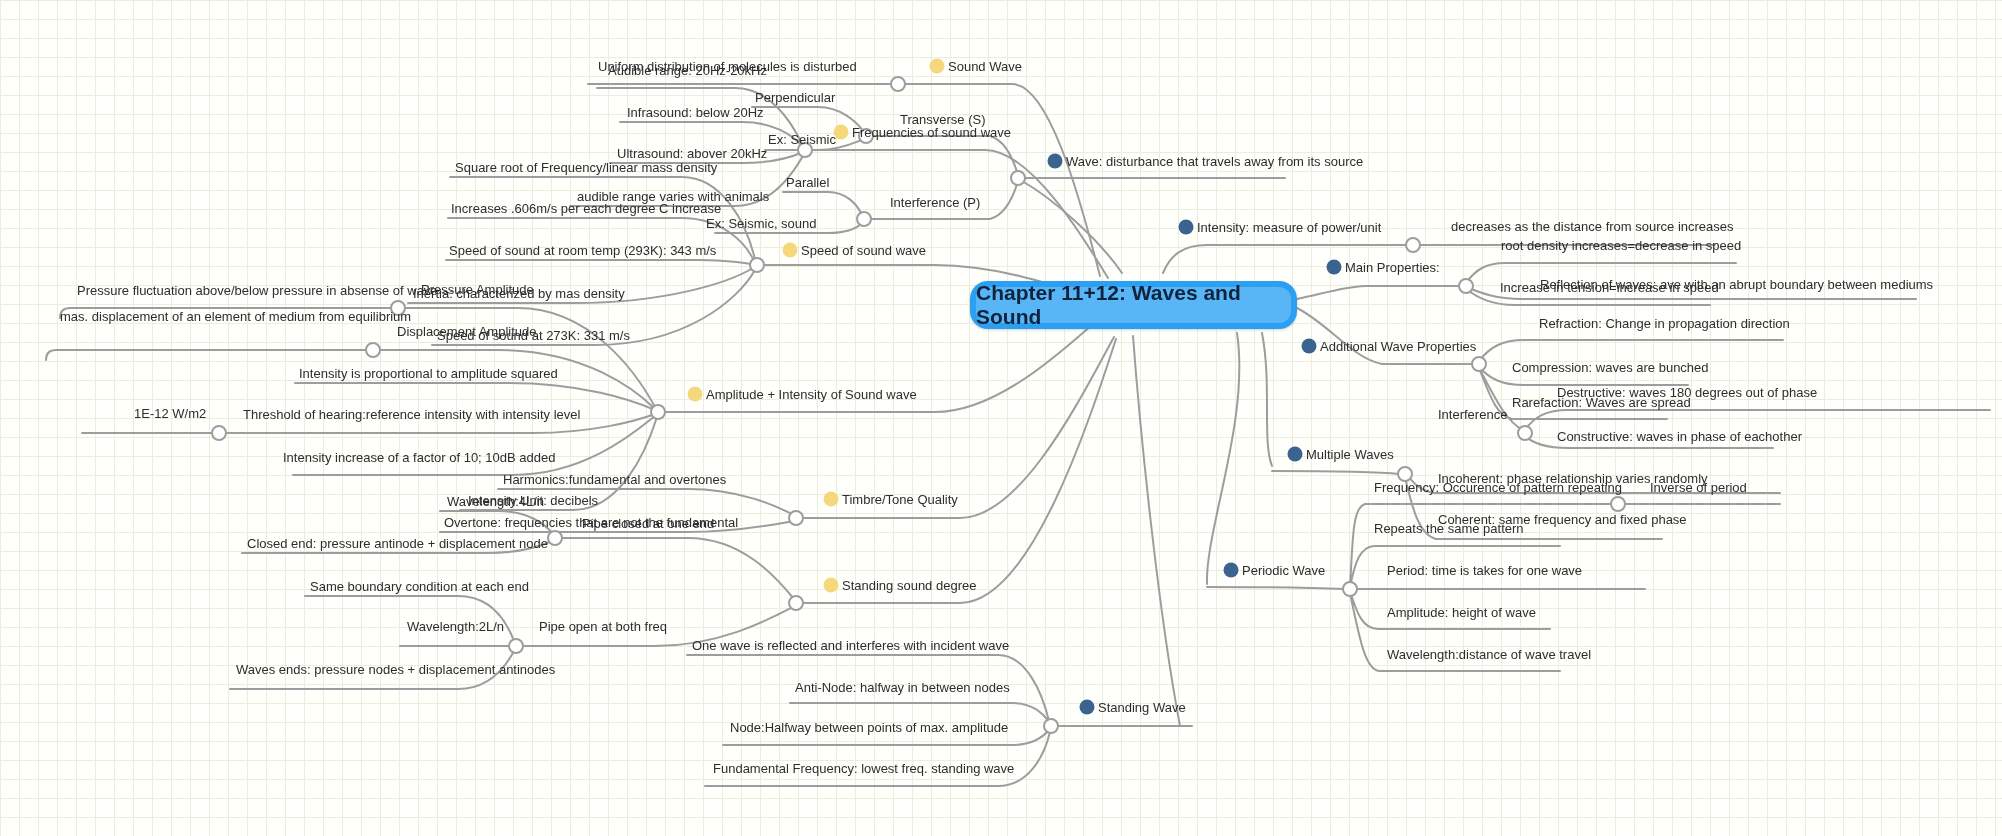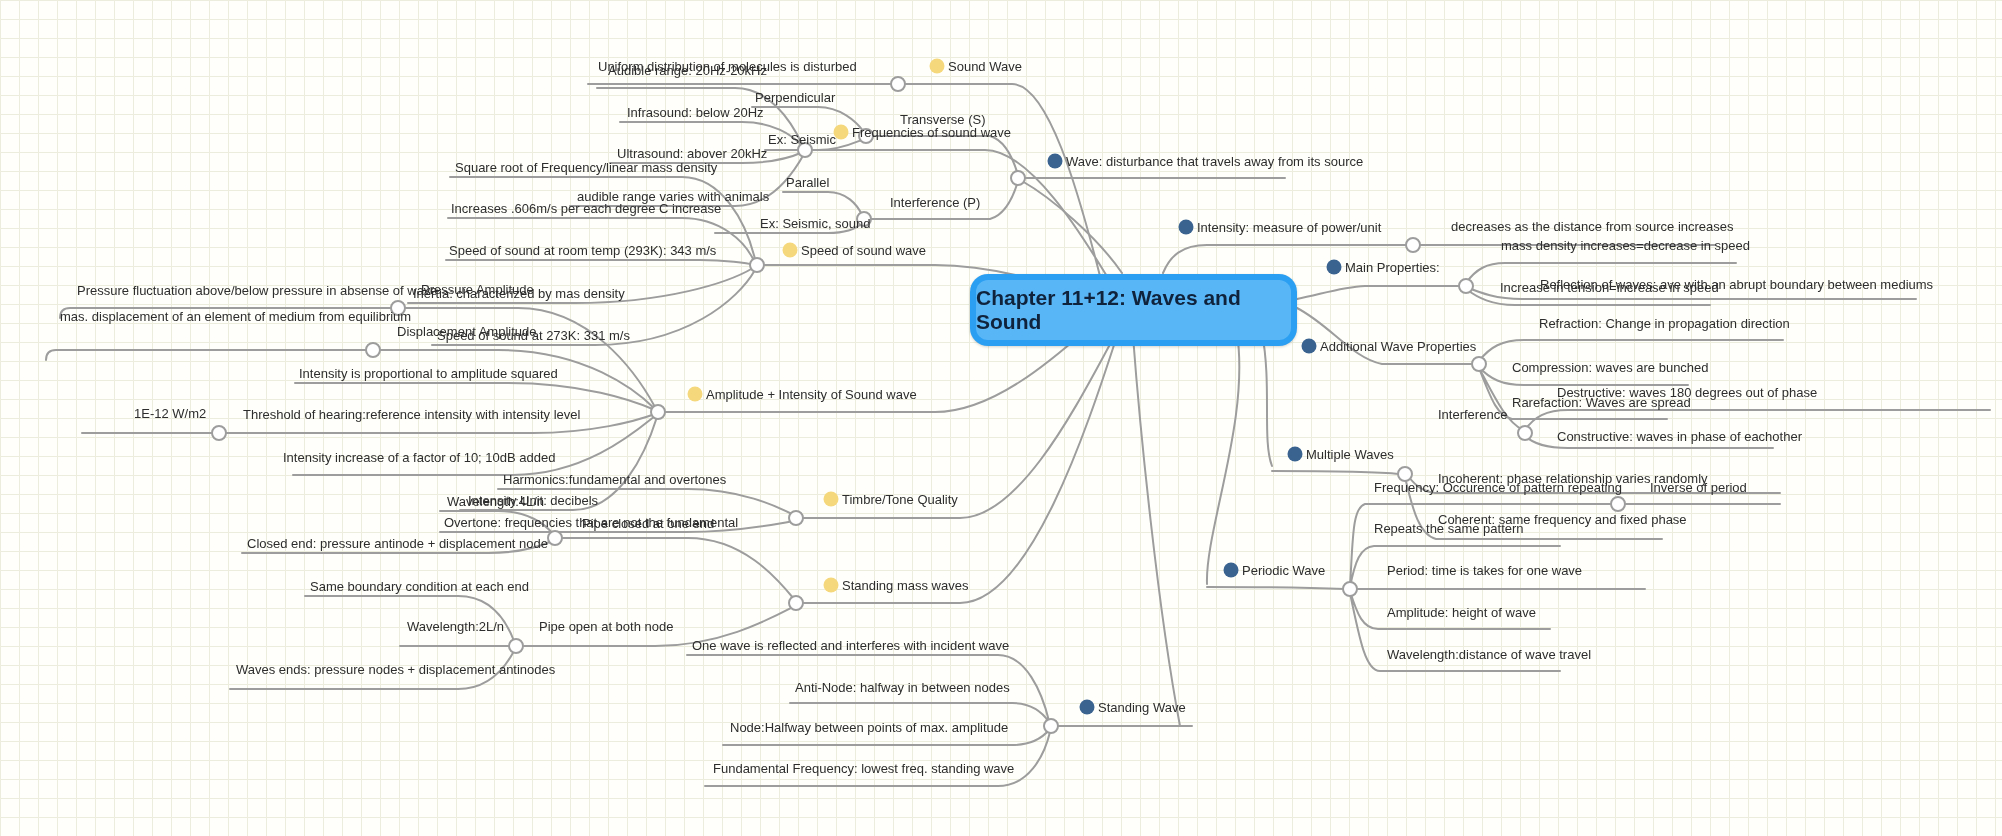--- a/index.html
+++ b/index.html
@@ -190,21 +190,21 @@
   <div class="lbl" style="left:627px;top:112px">Infrasound: below 20Hz</div>
   <div class="lbl" style="left:617px;top:153px">Ultrasound: abover 20kHz</div>
   <div class="lbl" style="left:577px;top:196px">audible range varies with animals</div>
 
   <div class="lbl" style="left:1066px;top:161px">Wave: disturbance that travels away from its source</div>
   <div class="lbl" style="left:900px;top:119px">Transverse (S)</div>
   <div class="lbl" style="left:755px;top:97px">Perpendicular</div>
   <div class="lbl" style="left:768px;top:139px">Ex: Seismic</div>
   <div class="lbl" style="left:890px;top:202px">Interference (P)</div>
   <div class="lbl" style="left:786px;top:182px">Parallel</div>
-  <div class="lbl" style="left:760px;top:223px">Ex: Seismic, sound</div>
+  <div class="lbl" style="left:706px;top:223px">Ex: Seismic, sound</div>
 
   <div class="lbl" style="left:801px;top:250px">Speed of sound wave</div>
   <div class="lbl" style="left:455px;top:167px">Square root of Frequency/linear mass density</div>
   <div class="lbl" style="left:451px;top:208px">Increases .606m/s per each degree C increase</div>
   <div class="lbl" style="left:449px;top:250px">Speed of sound at room temp (293K): 343 m/s</div>
   <div class="lbl" style="left:413px;top:293px">Inertia: characterized by mas density</div>
   <div class="lbl" style="left:437px;top:335px">Speed of sound at 273K: 331 m/s</div>
 
   <div class="lbl" style="left:706px;top:394px">Amplitude + Intensity of Sound wave</div>
   <div class="lbl" style="left:421px;top:289px">Pressure Amplitude</div>
@@ -214,58 +214,58 @@
   <div class="lbl" style="left:299px;top:373px">Intensity is proportional to amplitude squared</div>
   <div class="lbl" style="left:243px;top:414px">Threshold of hearing:reference intensity with intensity level</div>
   <div class="lbl" style="left:134px;top:413px">1E-12 W/m2</div>
   <div class="lbl" style="left:283px;top:457px">Intensity increase of a factor of 10; 10dB added</div>
   <div class="lbl" style="left:468px;top:500px">Intensity Unit: decibels</div>
 
   <div class="lbl" style="left:842px;top:499px">Timbre/Tone Quality</div>
   <div class="lbl" style="left:503px;top:479px">Harmonics:fundamental and overtones</div>
   <div class="lbl" style="left:444px;top:522px">Overtone: frequencies that are not the fundamental</div>
 
-  <div class="lbl" style="left:842px;top:585px">Standing mass waves</div>
+  <div class="lbl" style="left:842px;top:585px">Standing sound degree</div>
   <div class="lbl" style="left:582px;top:523px">Pipe closed at one end</div>
   <div class="lbl" style="left:447px;top:501px">Wavelength:4L/n</div>
   <div class="lbl" style="left:247px;top:543px">Closed end: pressure antinode + displacement node</div>
-  <div class="lbl" style="left:539px;top:626px">Pipe open at both node</div>
+  <div class="lbl" style="left:539px;top:626px">Pipe open at both freq</div>
   <div class="lbl" style="left:310px;top:586px">Same boundary condition at each end</div>
   <div class="lbl" style="left:407px;top:626px">Wavelength:2L/n</div>
   <div class="lbl" style="left:236px;top:669px">Waves ends: pressure nodes + displacement antinodes</div>
 
   <div class="lbl" style="left:1098px;top:707px">Standing Wave</div>
   <div class="lbl" style="left:692px;top:645px">One wave is reflected and interferes with incident wave</div>
   <div class="lbl" style="left:795px;top:687px">Anti-Node: halfway in between nodes</div>
   <div class="lbl" style="left:730px;top:727px">Node:Halfway between points of max. amplitude</div>
   <div class="lbl" style="left:713px;top:768px">Fundamental Frequency: lowest freq. standing wave</div>
 
   <div class="lbl" style="left:1197px;top:227px">Intensity: measure of power/unit</div>
   <div class="lbl" style="left:1451px;top:226px">decreases as the distance from source increases</div>
   <div class="lbl" style="left:1345px;top:267px">Main Properties:</div>
-  <div class="lbl" style="left:1501px;top:245px">mass density increases=decrease in speed</div>
+  <div class="lbl" style="left:1501px;top:245px">root density increases=decrease in speed</div>
   <div class="lbl" style="left:1500px;top:287px">Increase in tension=increase in speed</div>
   <div class="lbl" style="left:1540px;top:284px">Reflection of waves: ave with an abrupt boundary between mediums</div>
   <div class="lbl" style="left:1320px;top:346px">Additional Wave Properties</div>
   <div class="lbl" style="left:1539px;top:323px">Refraction: Change in propagation direction</div>
   <div class="lbl" style="left:1512px;top:367px">Compression: waves are bunched</div>
   <div class="lbl" style="left:1438px;top:414px">Interference</div>
   <div class="lbl" style="left:1512px;top:402px">Rarefaction: Waves are spread</div>
   <div class="lbl" style="left:1557px;top:392px">Destructive: waves 180 degrees out of phase</div>
   <div class="lbl" style="left:1557px;top:436px">Constructive: waves in phase of eachother</div>
   <div class="lbl" style="left:1306px;top:454px">Multiple Waves</div>
   <div class="lbl" style="left:1438px;top:478px">Incoherent: phase relationship varies randomly</div>
   <div class="lbl" style="left:1438px;top:519px">Coherent: same frequency and fixed phase</div>
   <div class="lbl" style="left:1242px;top:570px">Periodic Wave</div>
   <div class="lbl" style="left:1374px;top:487px">Frequency: Occurence of pattern repeating</div>
   <div class="lbl" style="left:1650px;top:487px">Inverse of period</div>
   <div class="lbl" style="left:1374px;top:528px">Repeats the same pattern</div>
   <div class="lbl" style="left:1387px;top:570px">Period: time is takes for one wave</div>
   <div class="lbl" style="left:1387px;top:612px">Amplitude: height of wave</div>
   <div class="lbl" style="left:1387px;top:654px">Wavelength:distance of wave travel</div>
 
-  <div class="central" style="left:970px;top:274px;width:327px;height:72px">
+  <div class="central" style="left:970px;top:281px;width:327px;height:48px">
     <div class="central-inner">
       <span>Chapter 11+12: Waves and Sound</span>
     </div>
   </div>
 
 </div>
 
 </body></html>

